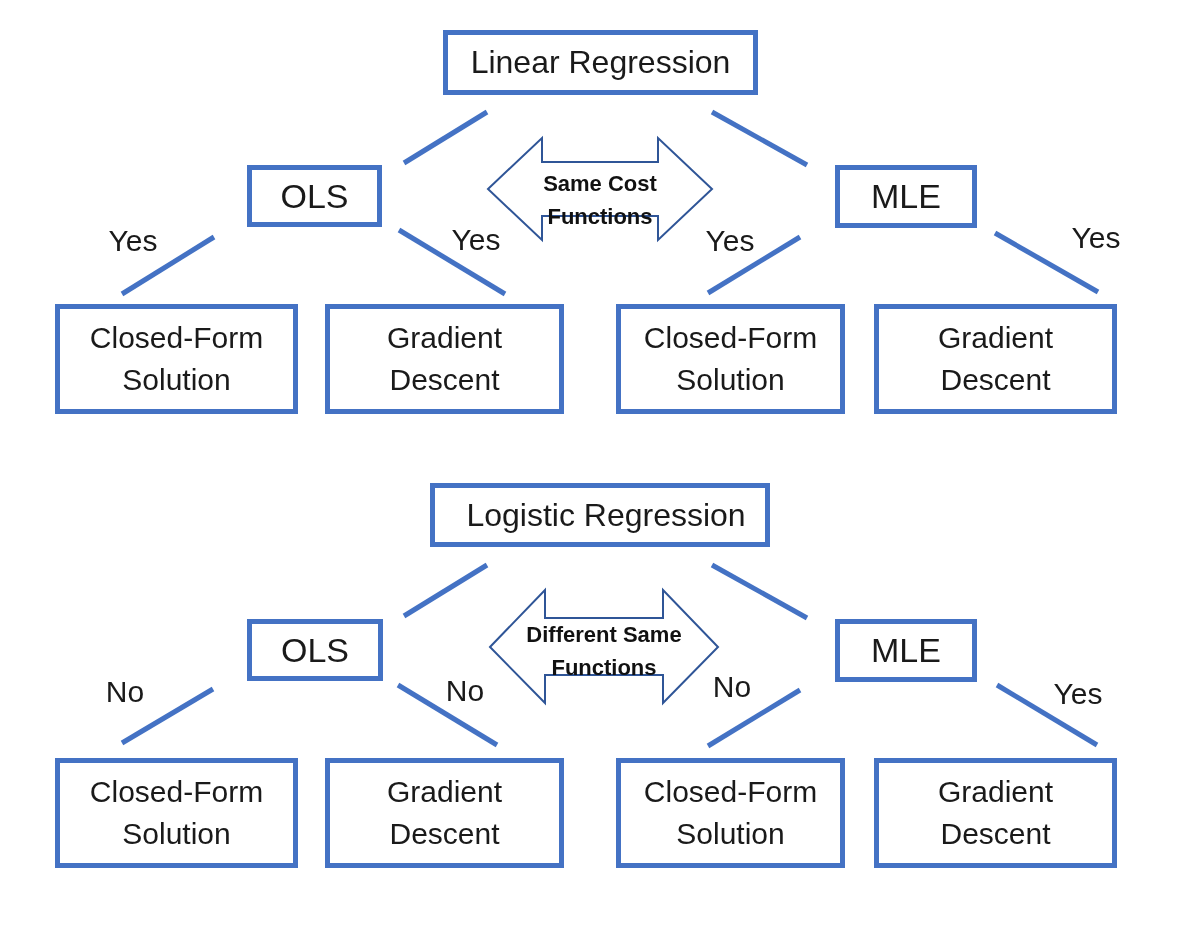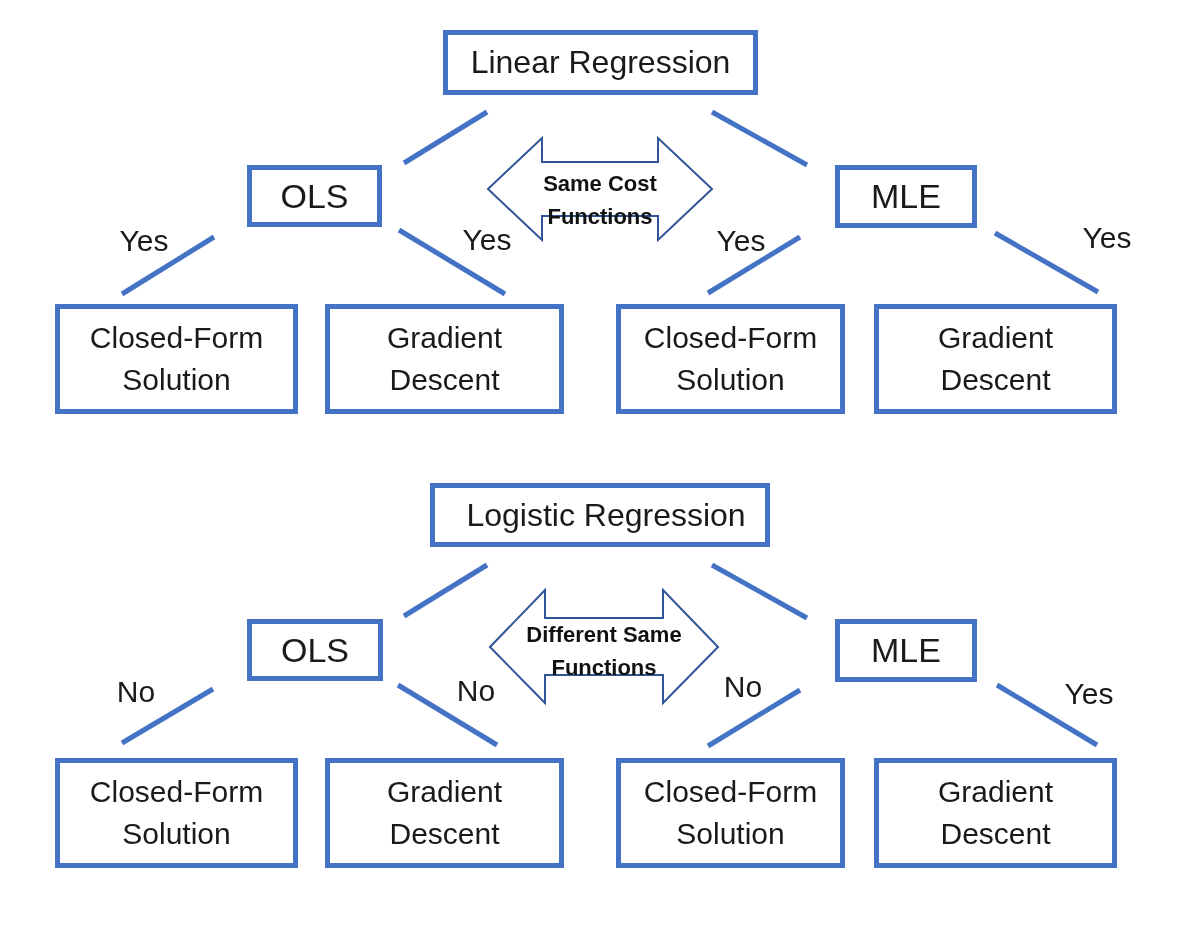--- a/index.html
+++ b/index.html
@@ -50,21 +50,20 @@
     font-size: 30px;
     line-height: 42px;
     padding: 4px 12px;
   }
   .edge-label {
     position: absolute;
     transform: translate(-50%, -50%);
     font-size: 30px;
     color: var(--text, #1a1a1a);
     white-space: nowrap;
-    margin-left: 11px;
   }
   .arrow-label {
     position: absolute;
     transform: translate(-50%, -50%);
     width: 240px;
     text-align: center;
     font-size: 22px;
     font-weight: bold;
     line-height: 33px;
     color: #111111;

